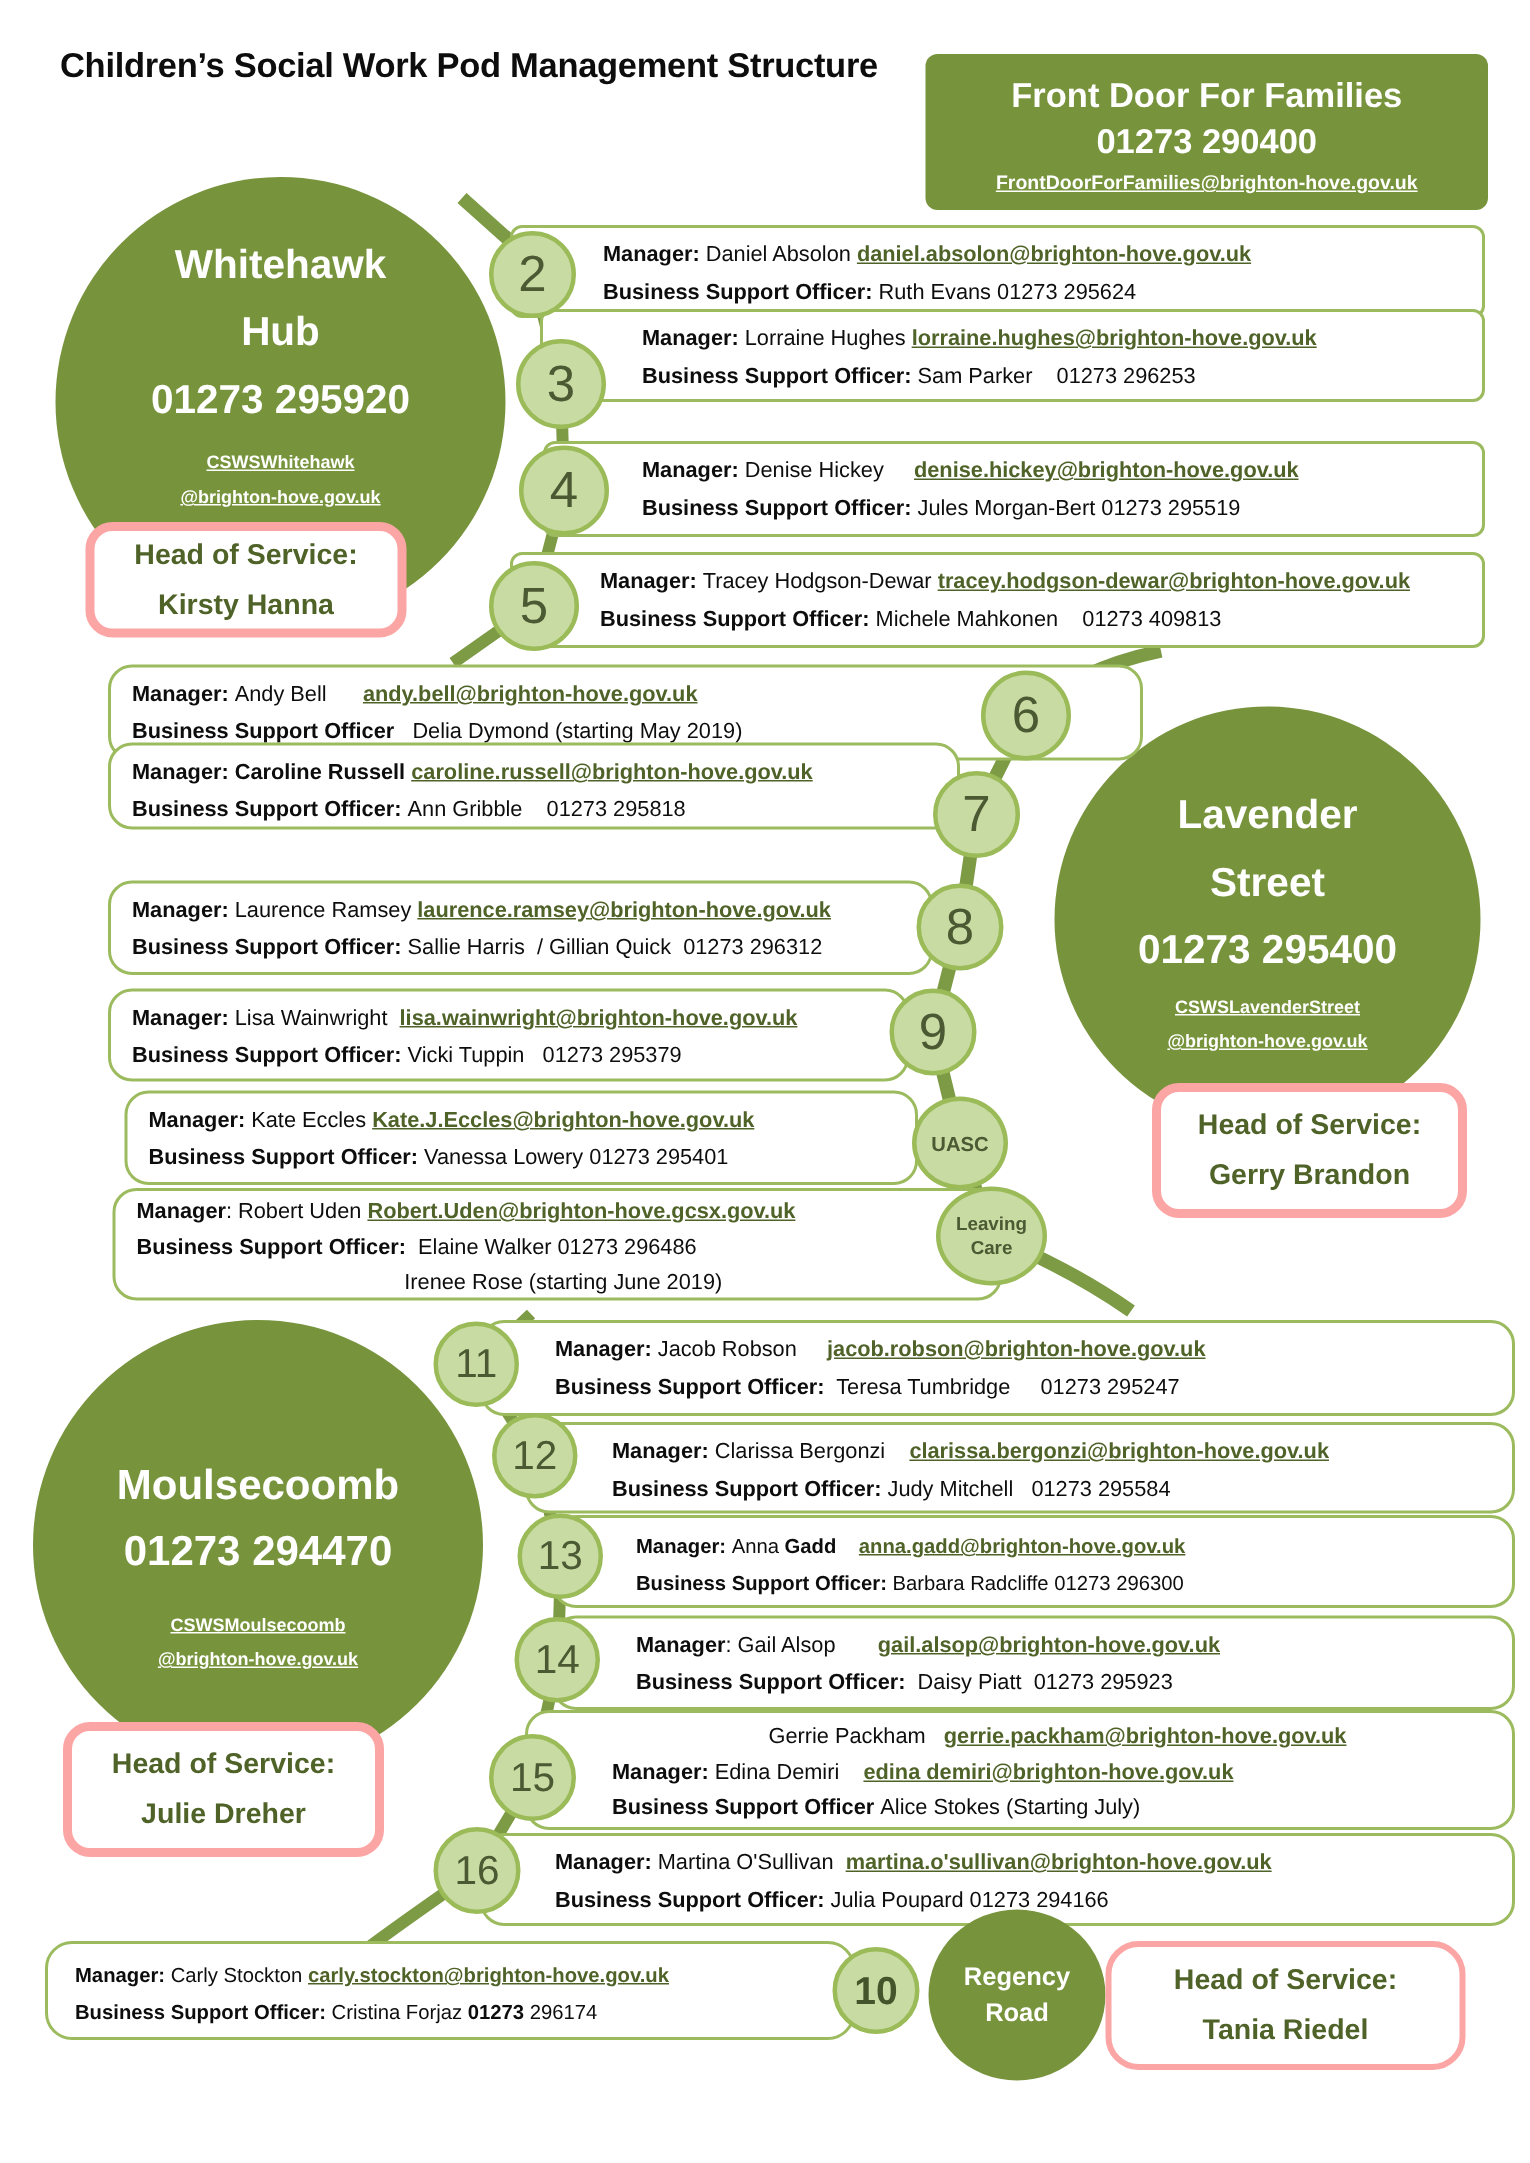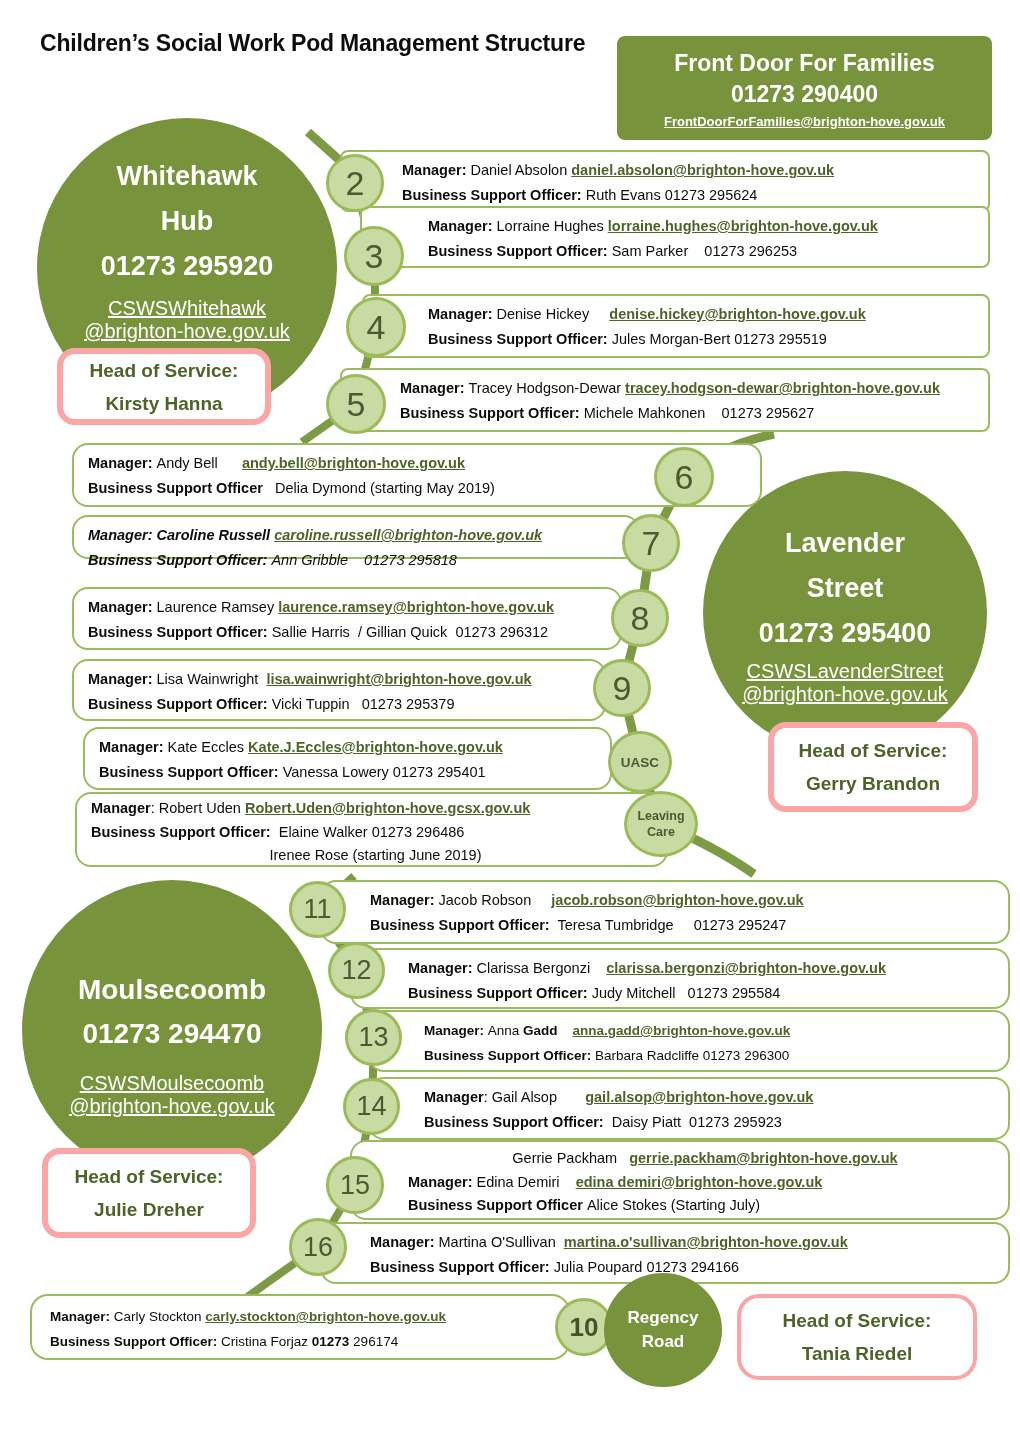--- a/index.html
+++ b/index.html
@@ -21,21 +21,21 @@
   }
   .front-door .fd-big{font-size:23px;font-weight:bold;line-height:31px;}
   .front-door .fd-email{font-size:13px;font-weight:bold;text-decoration:underline;line-height:24px;}
 
   .hub-circle{
     position:absolute;border-radius:50%;background:#77933C;color:#ffffff;text-align:center;
     box-sizing:border-box;
   }
   .hub-big{font-size:27px;font-weight:bold;line-height:45px;}
   .hub-big2{font-size:28px;font-weight:bold;line-height:44px;}
-  .hub-small{font-size:20px;font-weight:normal;line-height:23px;text-decoration:underline;}
+  .hub-small{font-size:12px;font-weight:bold;line-height:23px;text-decoration:underline;}
 
   .head-box{
     position:absolute;background:#ffffff;border:6px solid #fca5a5;border-radius:18px;
     color:#4F6228;font-weight:bold;font-size:19px;text-align:center;box-sizing:border-box;
     display:flex;flex-direction:column;justify-content:center;line-height:33px;
   }
   .head-box.thick{border-width:4px;border-radius:22px;}
 
   .pod-box{
     position:absolute;background:#ffffff;border:2px solid #9CBB5E;box-sizing:border-box;
@@ -127,31 +127,31 @@
     </div>
   <div class="pod-box" style="left:362px;top:294px;width:628px;height:64px;padding-left:64px;">
       <div>
         <div class="pod-line"><span class="bold">Manager: </span><span>Denise Hickey     </span><span class="email">denise.hickey@brighton-hove.gov.uk</span></div>
         <div class="pod-line"><span class="bold">Business Support Officer: </span><span>Jules Morgan-Bert 01273 295519</span></div>
       </div>
     </div>
   <div class="pod-box" style="left:340px;top:368px;width:650px;height:64px;padding-left:58px;">
       <div>
         <div class="pod-line"><span class="bold">Manager: </span><span>Tracey Hodgson-Dewar </span><span class="email">tracey.hodgson-dewar@brighton-hove.gov.uk</span></div>
-        <div class="pod-line"><span class="bold">Business Support Officer: </span><span>Michele Mahkonen    01273 295627</span></div>
+        <div class="pod-line"><span class="bold">Business Support Officer: </span><span>Michele Mahkonen    01273 409813</span></div>
       </div>
     </div>
 
   <div class="pod-box r16" style="left:72px;top:443px;width:690px;height:64px;">
       <div>
         <div class="pod-line"><span class="bold">Manager: </span><span>Andy Bell      </span><span class="email">andy.bell@brighton-hove.gov.uk</span></div>
         <div class="pod-line"><span class="bold">Business Support Officer</span><span>   Delia Dymond (starting May 2019)</span></div>
       </div>
     </div>
-  <div class="pod-box r16" style="left:72px;top:515px;width:568px;height:44px;font-style:italic;">
+  <div class="pod-box r16" style="left:72px;top:495px;width:568px;height:58px;">
       <div>
         <div class="pod-line"><span class="bold">Manager: Caroline Russell </span><span class="email">caroline.russell@brighton-hove.gov.uk</span></div>
         <div class="pod-line"><span class="bold">Business Support Officer: </span><span>Ann Gribble    01273 295818</span></div>
       </div>
     </div>
   <div class="pod-box r16" style="left:72px;top:587px;width:550px;height:63px;">
       <div>
         <div class="pod-line"><span class="bold">Manager: </span><span>Laurence Ramsey </span><span class="email">laurence.ramsey@brighton-hove.gov.uk</span></div>
         <div class="pod-line"><span class="bold">Business Support Officer: </span><span>Sallie Harris  / Gillian Quick  01273 296312</span></div>
       </div>
@@ -235,21 +235,21 @@
     <div>Care</div>
   </div>
   <div class="numc two" style="left:289px;top:881px;width:57px;height:57px;">11</div>
   <div class="numc two" style="left:328px;top:942px;width:57px;height:57px;">12</div>
   <div class="numc two" style="left:345px;top:1009px;width:57px;height:57px;">13</div>
   <div class="numc two" style="left:343px;top:1078px;width:57px;height:57px;">14</div>
   <div class="numc two" style="left:326px;top:1156px;width:58px;height:58px;">15</div>
   <div class="numc two" style="left:289px;top:1218px;width:58px;height:58px;">16</div>
   <div class="numc b10" style="left:555px;top:1298px;width:58px;height:58px;">10</div>
 
-  <div class="regency" style="left:604px;top:1273px;width:118px;height:114px;">
+  <div class="regency" style="left:619px;top:1273px;width:118px;height:114px;">
     <div>Regency</div>
     <div>Road</div>
   </div>
 
   <div class="head-box" style="left:57px;top:348px;width:214px;height:77px;">
     <div>Head of Service:</div>
     <div>Kirsty Hanna</div>
   </div>
   <div class="head-box" style="left:768px;top:722px;width:210px;height:90px;">
     <div>Head of Service:</div>

